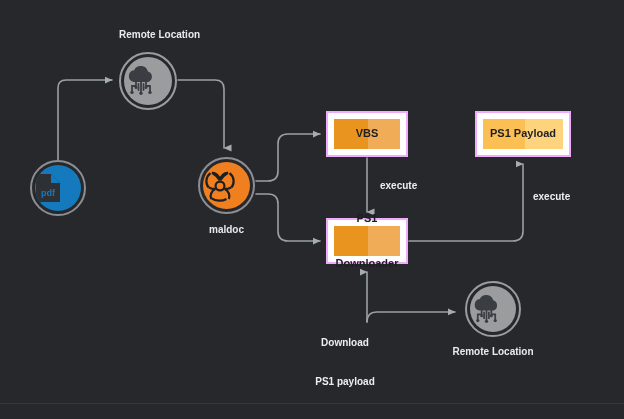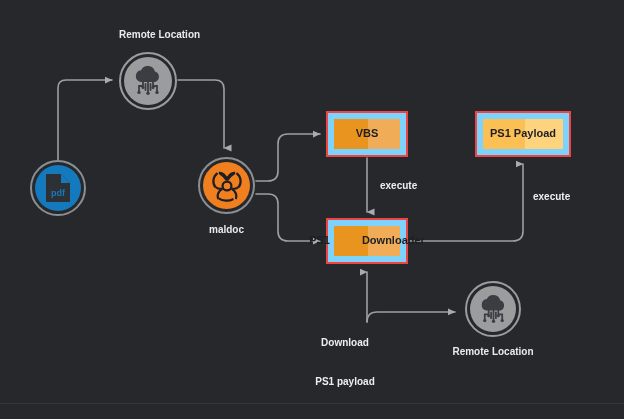--- a/index.html
+++ b/index.html
@@ -40,30 +40,29 @@
     top: 0;
     border-radius: 50%;
     box-sizing: border-box;
     border: 2px solid #8b8f94;
   }
   .disc {
     position: absolute;
     border-radius: 50%;
     display: flex;
     align-items: center;
-    justify-content: center;
     overflow: hidden;
   }
   
   .box {
     position: absolute;
     box-sizing: border-box;
-    border: 2px solid #ef4444;
+    border: 2px solid #f0abfc;
     padding: 6px;
-    background: #7dd3fc;
+    background: #ffffff;
   }
   .box-inner {
     width: 100%;
     height: 100%;
     display: flex;
     align-items: center;
     justify-content: center;
     text-align: center;
     color: #1d1f22;
     font-size: 11px;
@@ -191,21 +190,21 @@
   </div>
   <div class="label" style="left:188px; top:224px; width:77px; text-align:center; font-weight:600;">maldoc</div>
 
   <div class="box" style="left:326px; top:111px; width:82px; height:46px;">
     <div class="box-inner" style="background:linear-gradient(to right,#e8941e 0%,#e8941e 52%,#f0ac57 52%,#f0ac57 100%);">
       <span>VBS</span>
     </div>
   </div>
 
   <div class="box" style="left:326px; top:218px; width:82px; height:46px;">
-    <div class="box-inner" style="background:linear-gradient(to right,#e8941e 0%,#e8941e 52%,#f0ac57 52%,#f0ac57 100%); gap:32px;">
+    <div class="box-inner" style="background:linear-gradient(to right,#e8941e 0%,#e8941e 52%,#f0ac57 52%,#f0ac57 100%); flex-direction:column;gap:32px;">
       <span>PS1</span>
       <span>Downloader</span>
     </div>
   </div>
 
   <div class="box" style="left:475px; top:111px; width:96px; height:46px;">
     <div class="box-inner" style="background:linear-gradient(to right,#fbbf54 0%,#fbbf54 52%,#fdd37e 52%,#fdd37e 100%);">
       <span>PS1 Payload</span>
     </div>
   </div>

